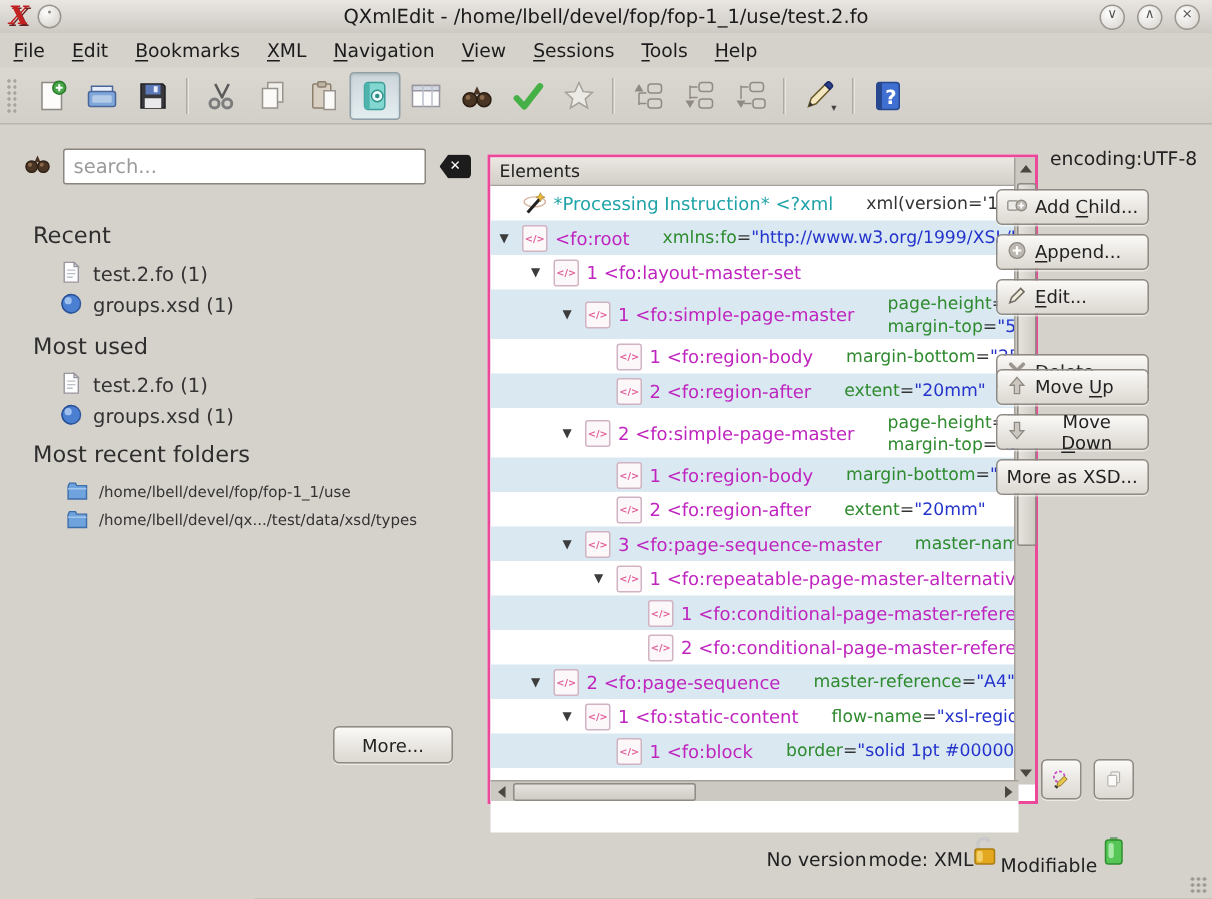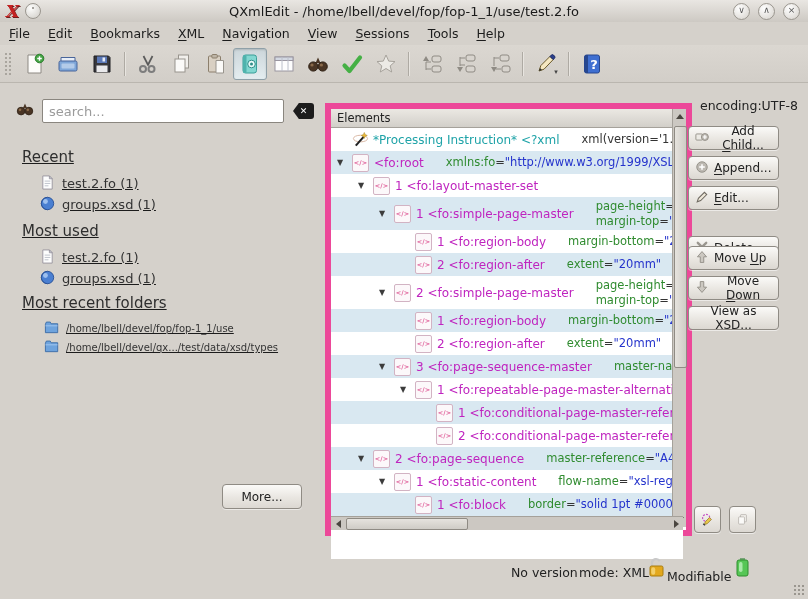--- a/index.html
+++ b/index.html
@@ -37,32 +37,32 @@
   .tdrop{font-size:7px;color:#444;margin-left:-4px;align-self:flex-end;padding-bottom:3px;}
   
   .search-row{position:absolute;left:14px;top:99px;display:flex;align-items:center;}
   .binoc-sm svg{width:22px;height:20px;margin-right:6px;}
   .search-input{width:228px;height:22px;border:1px solid #8a867f;border-radius:2px;background:#fff;
                 font-family:"DejaVu Sans",sans-serif;font-size:13px;padding:0 6px;color:#333;}
   .search-input::placeholder{color:#9b9b9b;}
   .clear-btn{width:21px;height:16px;margin-left:9px;background:#1c1c1c;border-radius:3px;
              clip-path:polygon(28% 0,100% 0,100% 100%,28% 100%,0 50%);
              color:#fff;font-size:9px;line-height:16px;text-align:center;font-weight:bold;}
-  .side-section{position:absolute;left:22px;width:295px;text-decoration:underline;}
+  .side-section{position:absolute;left:22px;width:295px;}
   .side-title{font-size:15px;color:#2e2e2e;margin-bottom:7px;}
   .side-item{display:flex;align-items:center;height:21px;font-size:13px;color:#333;padding-left:18px;}
   .side-item svg{width:15px;height:15px;margin-right:7px;flex:none;}
   .side-section.folders .side-item{font-size:10px;padding-left:22px;height:19px;}
   .more-btn{position:absolute;left:222px;top:484px;width:80px;height:25px;}
   
   .btn{background:linear-gradient(#fbfaf8,#e9e6e1 55%,#dcd8d2);border:1px solid #8f8b84;border-radius:4px;
        font-family:"DejaVu Sans",sans-serif;font-size:12px;color:#222;
        box-shadow:0 1px 0 rgba(255,255,255,.55);display:flex;align-items:center;justify-content:center;}
   
-  .el-panel{position:absolute;left:325px;top:103px;width:367px;height:433px;border:6px solid #ec4899;
+  .el-panel{position:absolute;left:325px;top:103px;width:367px;height:433px;border:2px solid #ec4899;
             background:#fff;box-sizing:border-box;}
   .el-header{position:absolute;left:0;top:0;width:352px;height:19px;
              background:linear-gradient(#ebe8e3,#d2cfc9);border-bottom:1px solid #a5a19a;border-right:1px solid #a5a19a;
              font-size:11.5px;color:#222;line-height:19px;padding-left:6px;box-sizing:border-box;}
   .tree{position:absolute;left:0;top:19px;width:352px;height:431px;overflow:hidden;background:#fff;}
   .trow{display:flex;align-items:center;height:23px;white-space:nowrap;overflow:hidden;font-size:12px;}
   .trow.tall{height:33px;}
   .trow.alt{background:#d9e8f1;}
   .ind{flex:none;display:inline-block;}
   .exp{flex:none;width:15px;font-size:8px;color:#3c3c3c;text-align:left;}
@@ -86,21 +86,21 @@
   .sbtn{position:absolute;width:14px;height:15px;display:flex;align-items:center;justify-content:center;}
   .tri-up{width:0;height:0;border-left:4px solid transparent;border-right:4px solid transparent;border-bottom:5px solid #4a4640;}
   .tri-down{width:0;height:0;border-left:4px solid transparent;border-right:4px solid transparent;border-top:5px solid #4a4640;}
   .tri-left{width:0;height:0;border-top:4px solid transparent;border-bottom:4px solid transparent;border-right:5px solid #4a4640;}
   .tri-right{width:0;height:0;border-top:4px solid transparent;border-bottom:4px solid transparent;border-left:5px solid #4a4640;}
   .hscroll{position:absolute;left:0;bottom:0;width:352px;height:14px;background:#ccc8c2;border-top:1px solid #a5a19a;box-sizing:border-box;}
   .hthumb{position:absolute;left:15px;top:1px;width:120px;height:10px;border:1px solid #8f8b84;border-radius:2px;
           background:linear-gradient(#e6e3de,#cfccc6);}
   
   .encoding{position:absolute;left:700px;top:98px;font-size:12.5px;color:#222;}
-  .rbtn{position:absolute;left:688px;width:91px;height:24px;justify-content:flex-start;padding:0 6px;gap:5px;box-sizing:border-box;align-items:center;}
+  .rbtn{position:absolute;left:664px;width:102px;height:24px;justify-content:flex-start;padding:0 6px;gap:5px;box-sizing:border-box;align-items:center;}
   .rbtn svg{width:14px;height:14px;flex:none;}
   .rbtn u{text-underline-offset:2px;}
   .mini-btn{position:absolute;top:506px;width:27px;height:27px;}
   .mini-btn svg{width:19px;height:19px;}
   
   .status-text{position:absolute;font-size:12.5px;color:#222;}
   .grip{position:absolute;right:3px;bottom:3px;width:12px;height:12px;
         background-image:radial-gradient(circle,#9a968f 1px,transparent 1.2px);background-size:4px 4px;}
 </style>
 </head>
@@ -557,21 +557,21 @@
           </svg></span>
         <span>Move <u>U</u>p</span>
       </button>
       <button class="btn rbtn" style="top: 276px;">
         <span class="icn"><svg viewBox="0 0 16 16">
             <path d="M8 14.2l-5.2-6H6V1.8h4v6.4h3.2z" fill="#ccc8c1" stroke="#8f8b84"></path>
           </svg></span>
         <span>Move <u>D</u>own</span>
       </button>
       <button class="btn rbtn" style="top: 306px;">
-        <span>View as XSD...</span>
+        <span>More as XSD...</span>
       </button>
     </div>
   <button class="btn mini-btn" style="left:694px;">
       <svg viewBox="0 0 20 20">
         <circle cx="8" cy="7.5" r="5.5" fill="none" stroke="#c44fc4" stroke-width="1.8" stroke-dasharray="3 2"></circle>
         <path d="M6.5 13.5l6.5-6.5 3 3-6.5 6.5-4.2 1.2z" fill="#e8c84a" stroke="#8a6a1a"></path>
         <path d="M3.5 16.5l2.6 2.6" stroke="#333" stroke-width="2"></path>
       </svg>
     </button>
   <button class="btn mini-btn" style="left:729px;">

